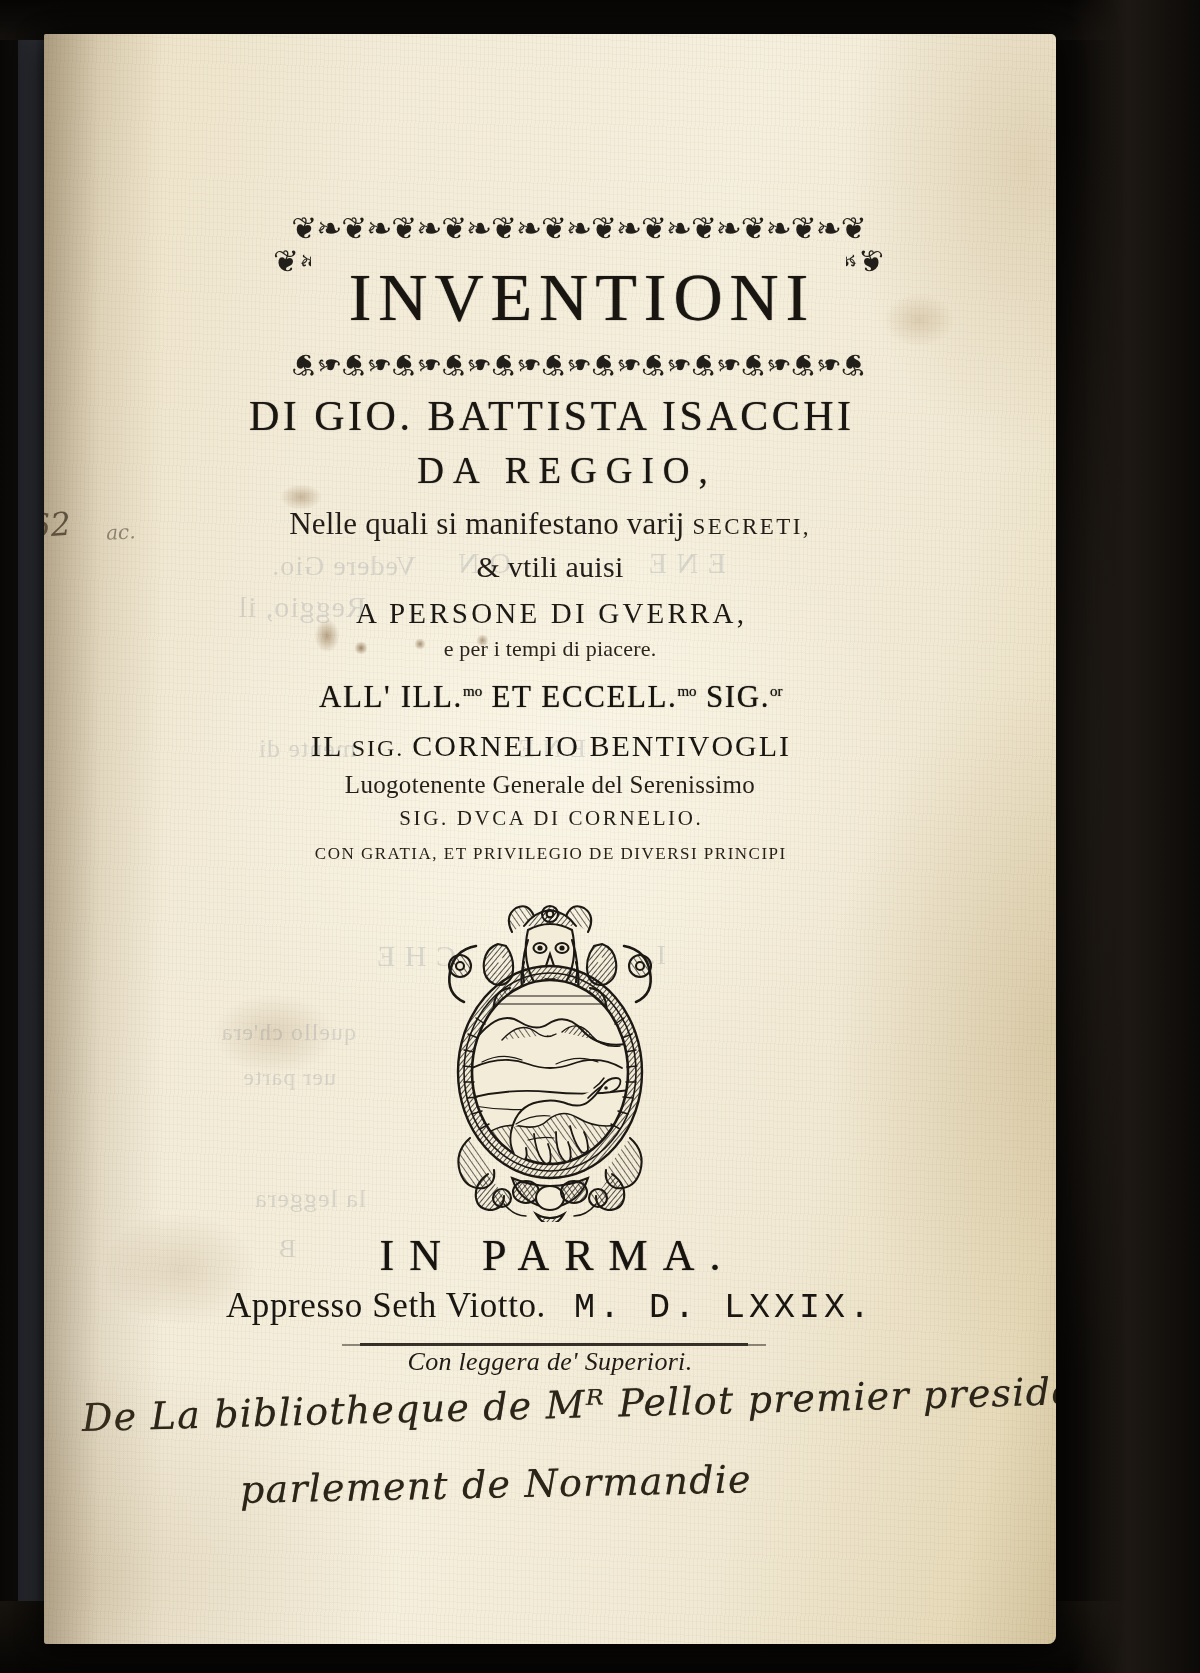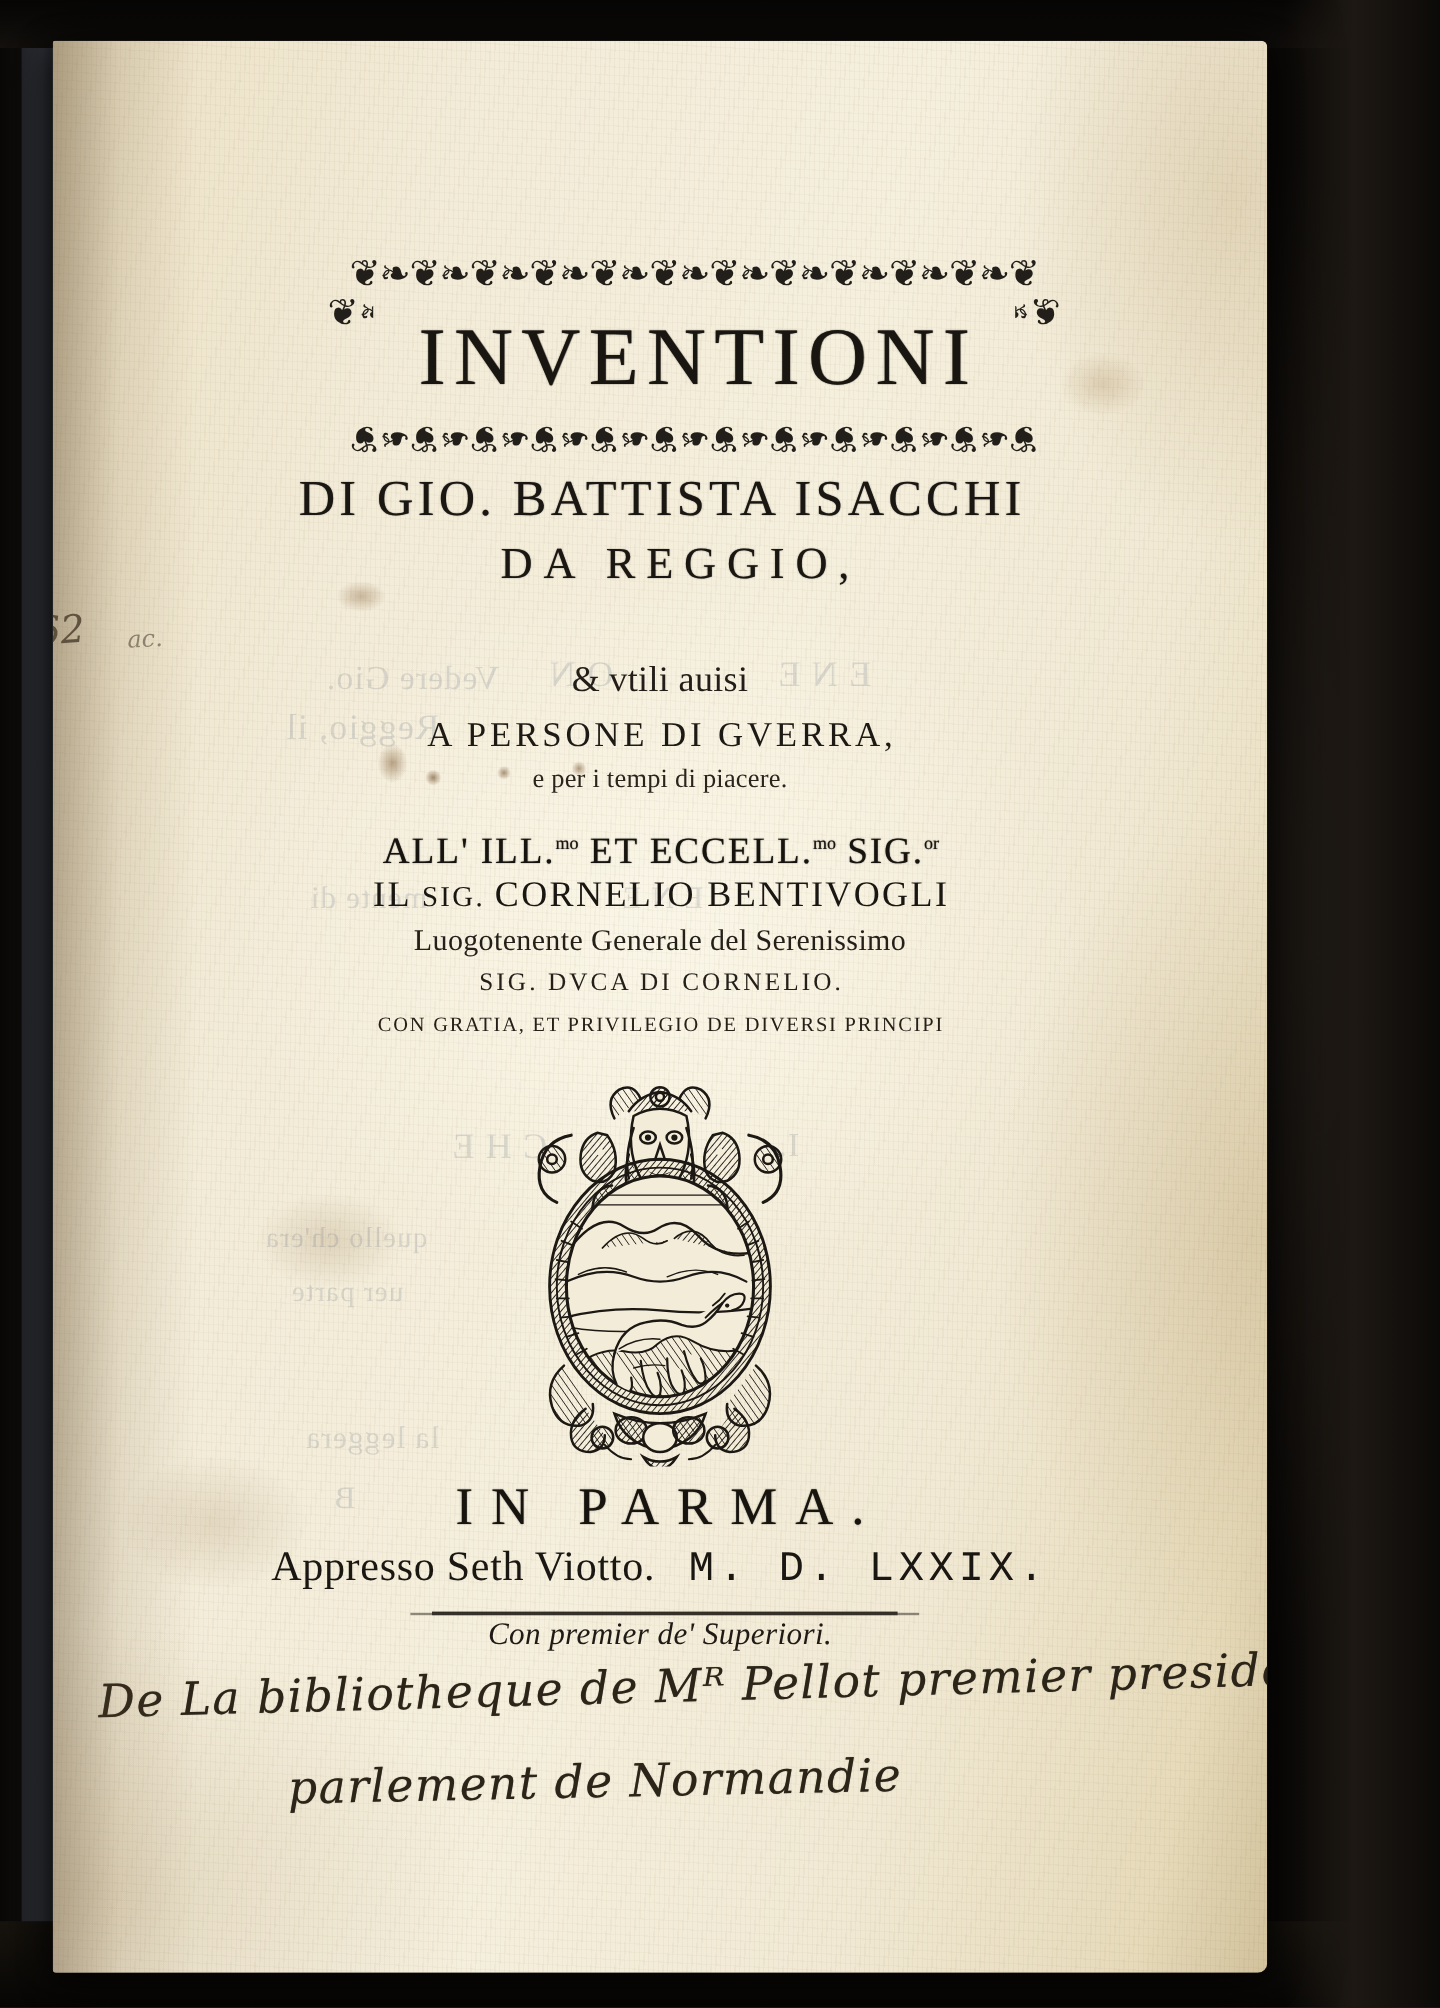--- a/index.html
+++ b/index.html
@@ -140,21 +140,21 @@
     top:516px; font-size:30px; letter-spacing:.3px; color:#221d18;
   }
   .sub3 {
     top:563px; font-size:29px; letter-spacing:3.2px; text-indent:3.2px; color:#1d1914;
   }
   .sub4 {
     top:602px; font-size:22px; letter-spacing:.2px; color:#2a241d;
   }
   .ded1 {
     top:645px; font-size:31px; letter-spacing:1.6px; text-indent:1.6px;
-    color:#17140f; text-shadow:0 0 1px rgba(23,20,15,.8);margin-top:12px;
+    color:#17140f; text-shadow:0 0 1px rgba(23,20,15,.8);
   }
   .ded1 sup { font-size:15px; letter-spacing:0; vertical-align: super; }
   .ded2 {
     top:695px; font-size:30px; letter-spacing:2px; text-indent:2px; color:#1a1713;
   }
   .ded2 .sm { font-size:24px; }
   .ded3 {
     top:737px; font-size:25px; letter-spacing:.3px; color:#241f19;
   }
   .ded4 {
@@ -268,20 +268,21 @@
       <div class="orn-band" id="orn-top">❦❧❦❧❦❧❦❧❦❧❦❧❦❧❦❧❦❧❦❧❦❧❦</div>
       <div class="orn-band" id="orn-bottom">❦❧❦❧❦❧❦❧❦❧❦❧❦❧❦❧❦❧❦❧❦❧❦</div>
       <div class="orn-side" id="orn-left">❦❧❦</div>
       <div class="orn-side" id="orn-right">❦❧❦</div>
       <div id="main-title">INVENTIONI</div>
     </div>
 
     <div class="tline author1">DI GIO. BATTISTA ISACCHI</div>
     <div class="tline author2">DA REGGIO,</div>
 
+    <div class="tline sub1"><span>Nelle quali si manifestano varij </span><span class="sc">SECRETI,</span></div>
     <div class="tline sub2">&amp; vtili auisi</div>
     <div class="tline sub3">A PERSONE DI GVERRA,</div>
     <div class="tline sub4">e per i tempi di piacere.</div>
 
     <div class="tline ded1"><span>ALL' ILL.</span><sup>mo</sup><span> ET ECCELL.</span><sup>mo</sup><span> SIG.</span><sup>or</sup></div>
 
     <div class="tline ded2"><span>IL </span><span class="sm">SIG. </span><span>CORNELIO BENTIVOGLI</span></div>
 
     <div class="tline ded3">Luogotenente Generale del Serenissimo</div>
     <div class="tline ded4">SIG. DVCA DI CORNELIO.</div>
@@ -407,21 +408,21 @@
           <circle cx="182" cy="306" r="9" fill="url(#hatch2)"></circle>
           <path d="M120 322 q14 8 28 0 q-6 10-14 10 q-8 0-14-10 z" fill="url(#hatch)"></path>
         </g>
       </svg>
     </div>
 
     <div class="tline imp1">IN PARMA.</div>
     <div class="tline imp2"><span>Appresso Seth Viotto.</span>&nbsp;&nbsp;&nbsp;<span class="roman">M. D. LXXIX.</span></div>
 
     <div id="rule"></div>
-    <div class="tline lic">Con premier de' Superiori.</div>
+    <div class="tline lic">Con leggera de' Superiori.</div>
   </div>
 
   <div id="marginalia">62</div>
   <div id="marginalia2">ac.</div>
 
   <div id="handwriting">
     <div class="hw" id="hw1">De La bibliotheque de Mᴿ Pellot premier president du</div>
     <div class="hw" id="hw2">parlement de Normandie</div>
   </div>
 

